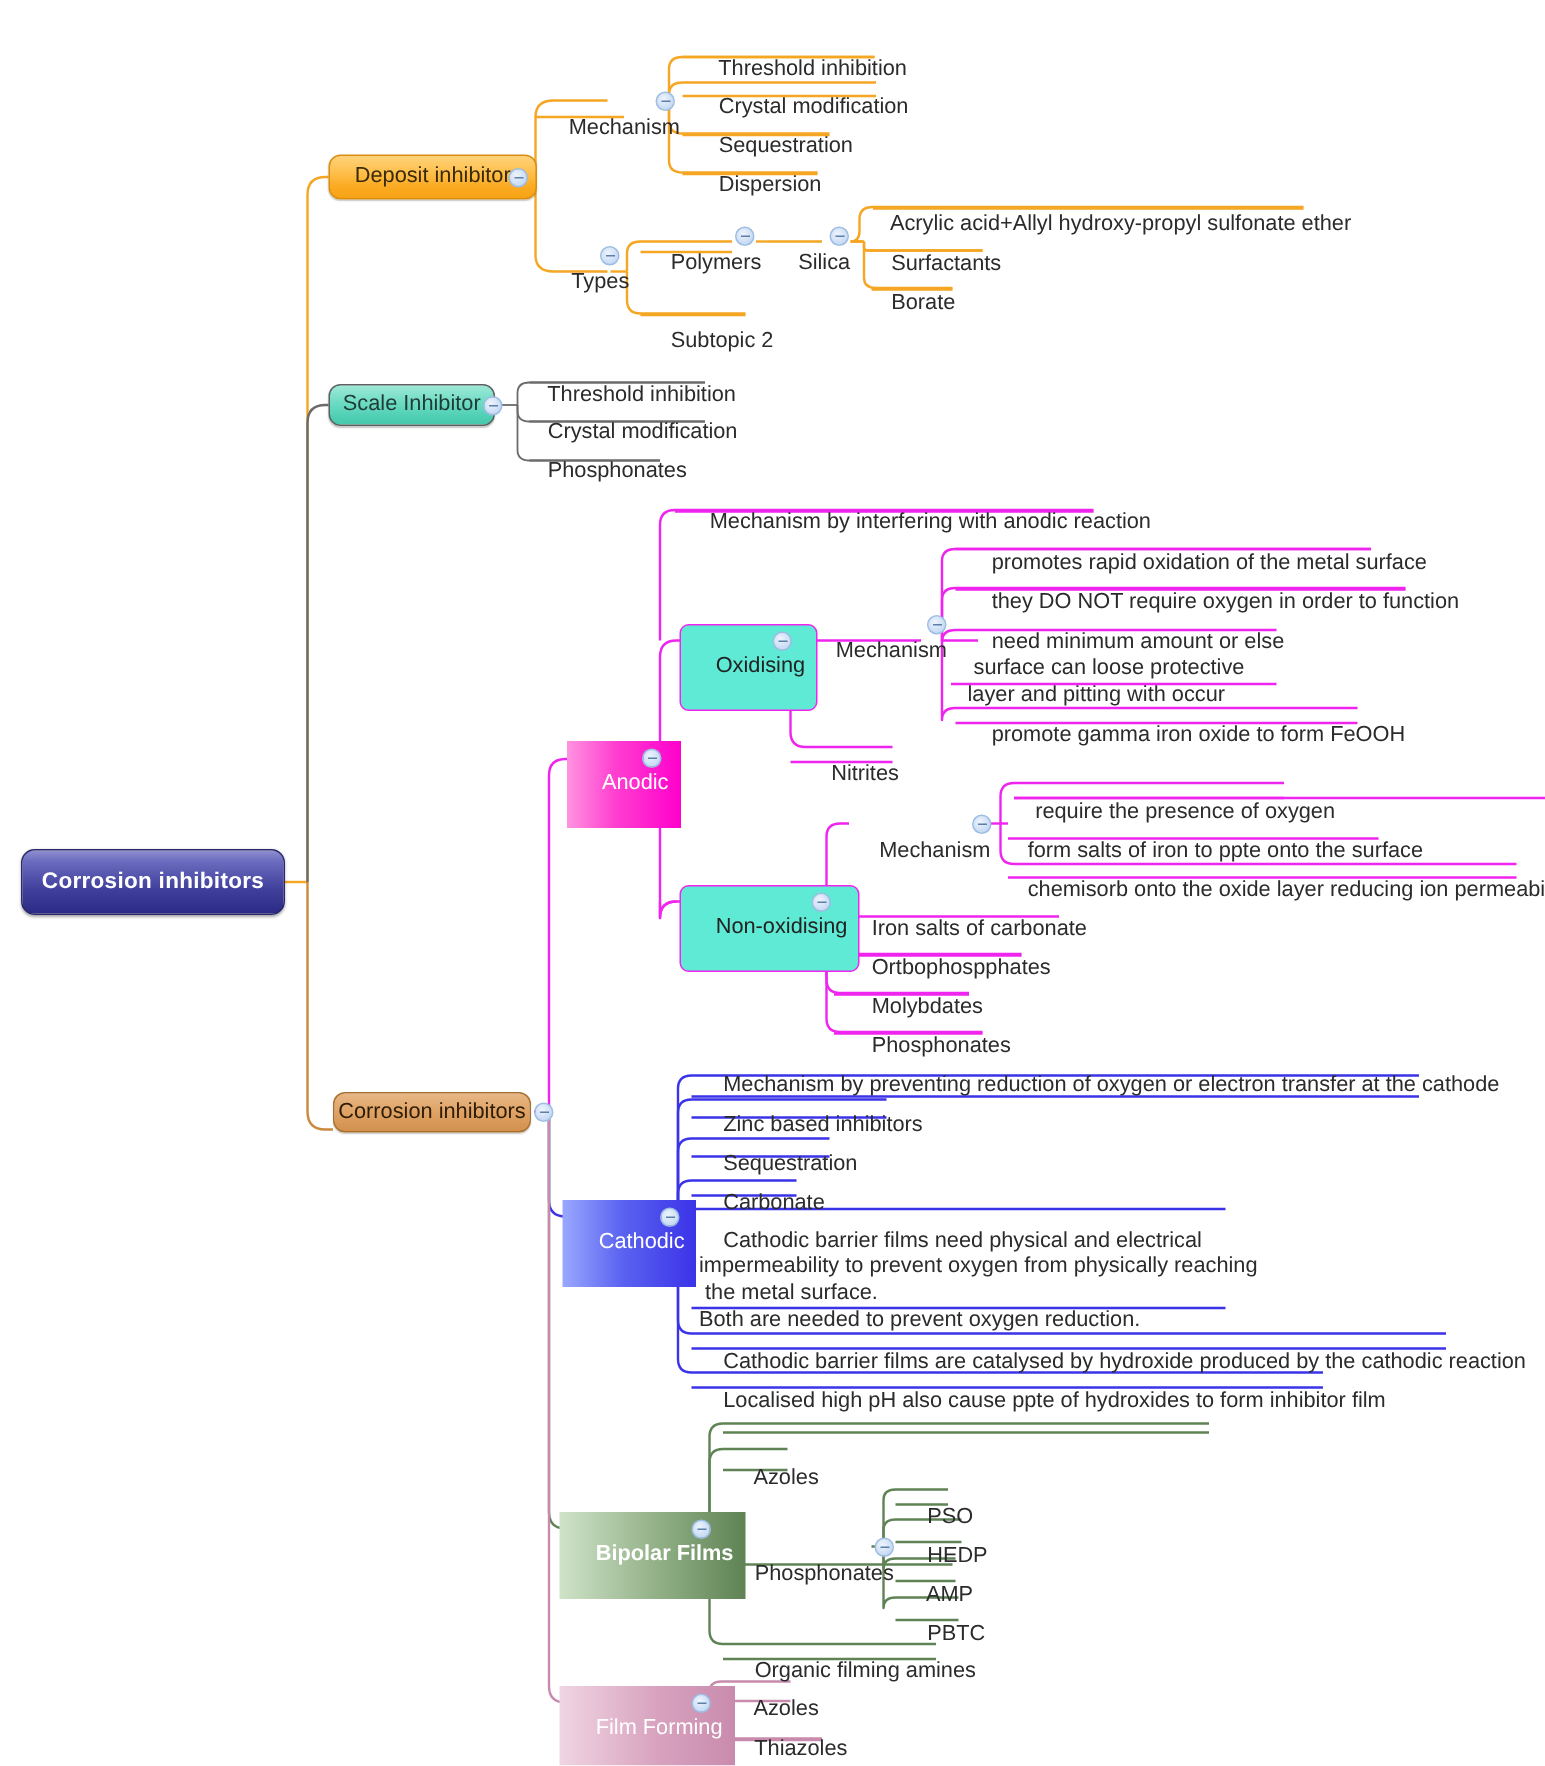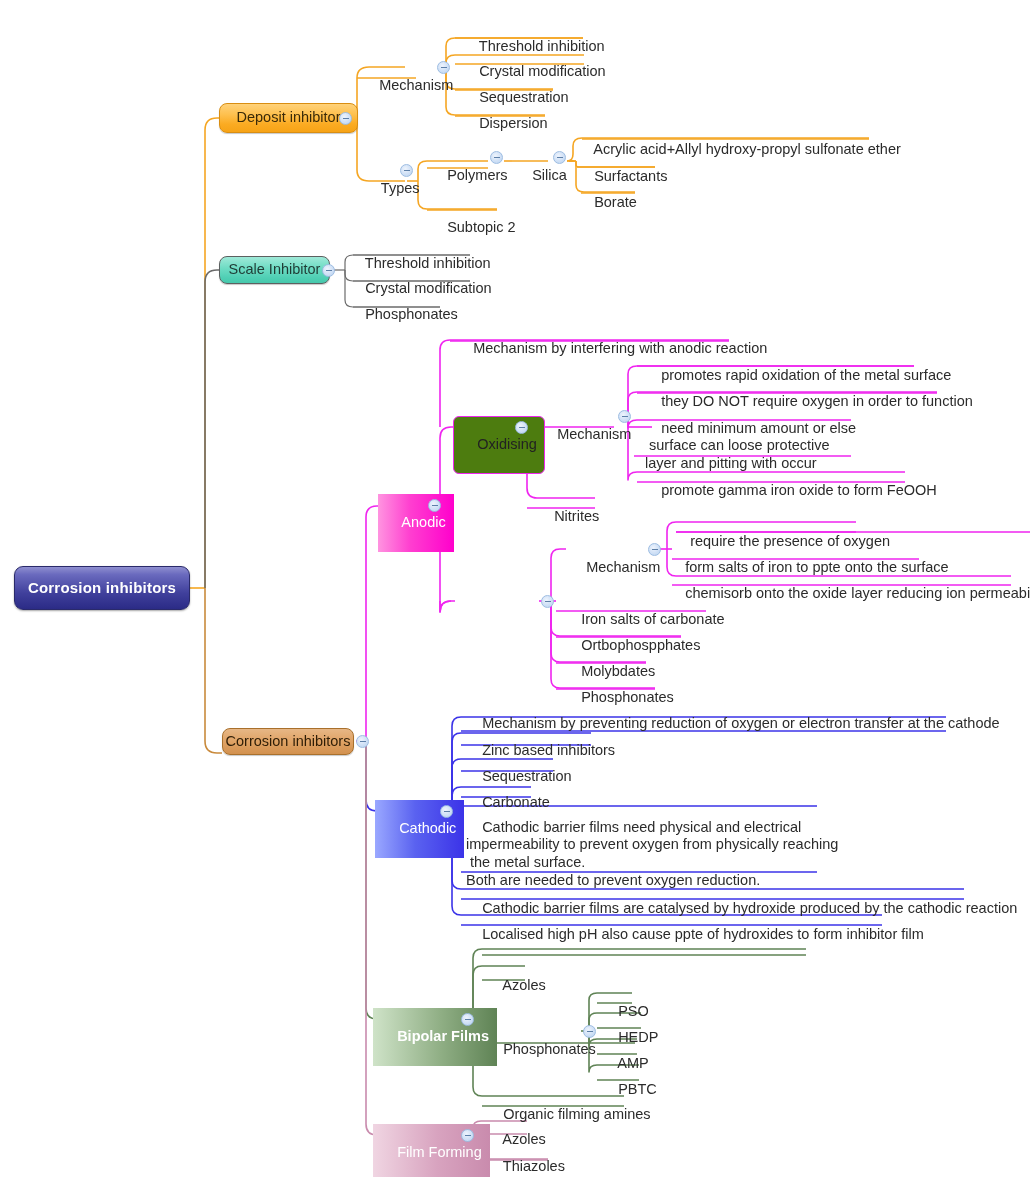--- a/index.html
+++ b/index.html
@@ -71,21 +71,21 @@
     background:linear-gradient(to bottom,#e7b786 0%,#dfa264 52%,#d2914f 100%);
     border:1px solid #a9702c;color:#2e1d06;
   }
   
   .chip{
     box-sizing:border-box;
     border-radius:6px;
     padding:1px 7px 2px 7px;
     font-size:14.5px;
   }
-  .chip-ox{ background:#4d7c0f; border:1.4px solid #ef25ef; color:#222;text-align:right; }
+  .chip-ox{ background:#5eead4; border:1.4px solid #ef25ef; color:#222;text-align:right; }
   
   .hl{
     box-sizing:border-box;
     padding:2px 8px 3px 8px;
     font-size:14.5px;
   }
   .hl-anodic{
     background:linear-gradient(to right,#ff94e0 0%,#ff3fd0 42%,#ff00cc 100%);
     color:#ffffff;
   }
@@ -375,20 +375,23 @@
 layer and pitting with occur</span>
   </div>
   <div class="node leaf" style="left:641px;top:463px;">
     <span>promote gamma iron oxide to form FeOOH</span>
   </div>
 
   <div class="node leaf" style="left:534px;top:489px;">
     <span>Nitrites</span>
   </div>
 
+  <div class="node chip chip-ox" style="left:453px;top:590px;">
+    <span>Non-oxidising</span>
+  </div>
   <div class="toggle" style="left:541px;top:595px;"></div>
 
   <div class="node leaf" style="left:566px;top:540px;">
     <span>Mechanism</span>
   </div>
   <div class="toggle" style="left:648px;top:543px;"></div>
 
   <div class="node leaf" style="left:670px;top:514px;">
     <span>require the presence of oxygen</span>
   </div>

